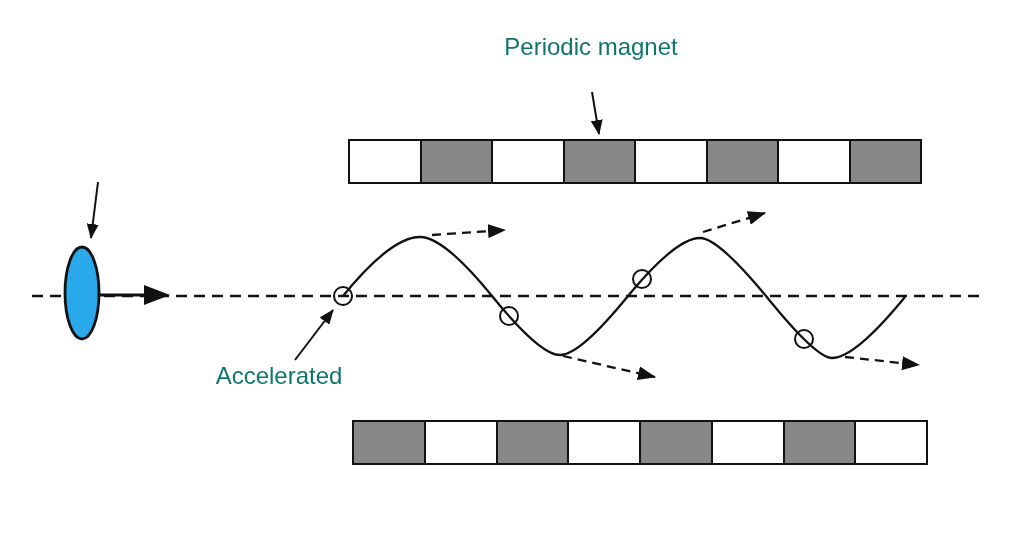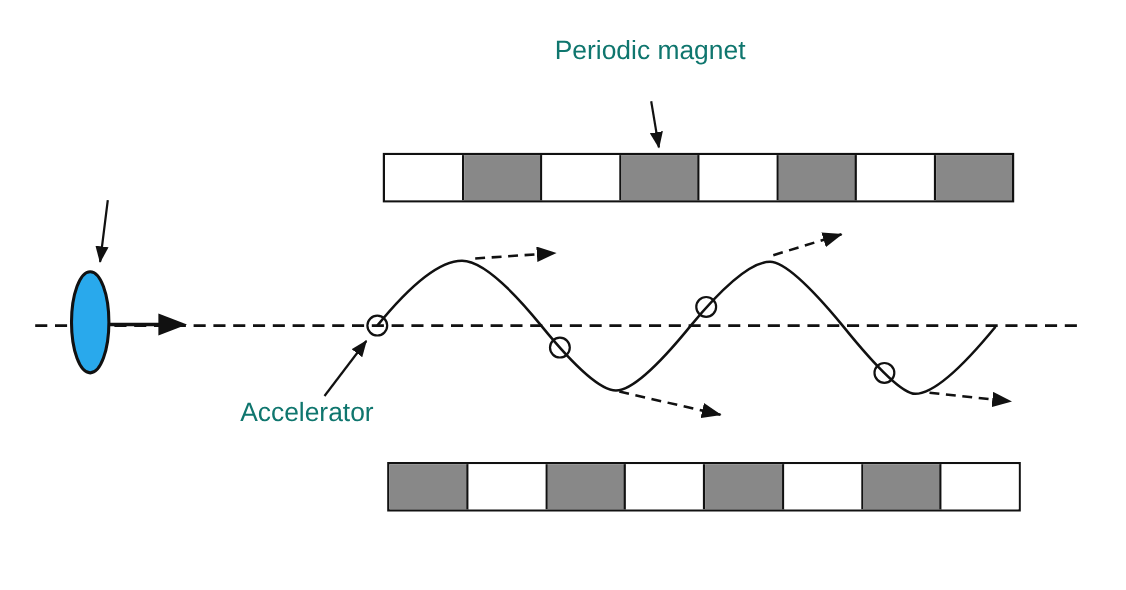--- a/index.html
+++ b/index.html
@@ -93,21 +93,21 @@
   </svg>
 
   <div class="diagram-label" style="left:591px; top:33px;">
     <div>Periodic magnet</div>
   </div>
 
   <div class="diagram-label" style="left:102px; top:116px;">
   </div>
 
   <div class="diagram-label" style="left:279px; top:362px;">
-    <div>Accelerator</div>
+    <div>Accelerated</div>
   </div>
 
   <div class="magnet-row" style="left:348px; top:139px; width:574px; height:45px;" id="top-magnet-row">
       <div class="magnet-block white"></div>
       <div class="magnet-block gray"></div>
       <div class="magnet-block white"></div>
       <div class="magnet-block gray"></div>
       <div class="magnet-block white"></div>
       <div class="magnet-block gray"></div>
       <div class="magnet-block white"></div>

